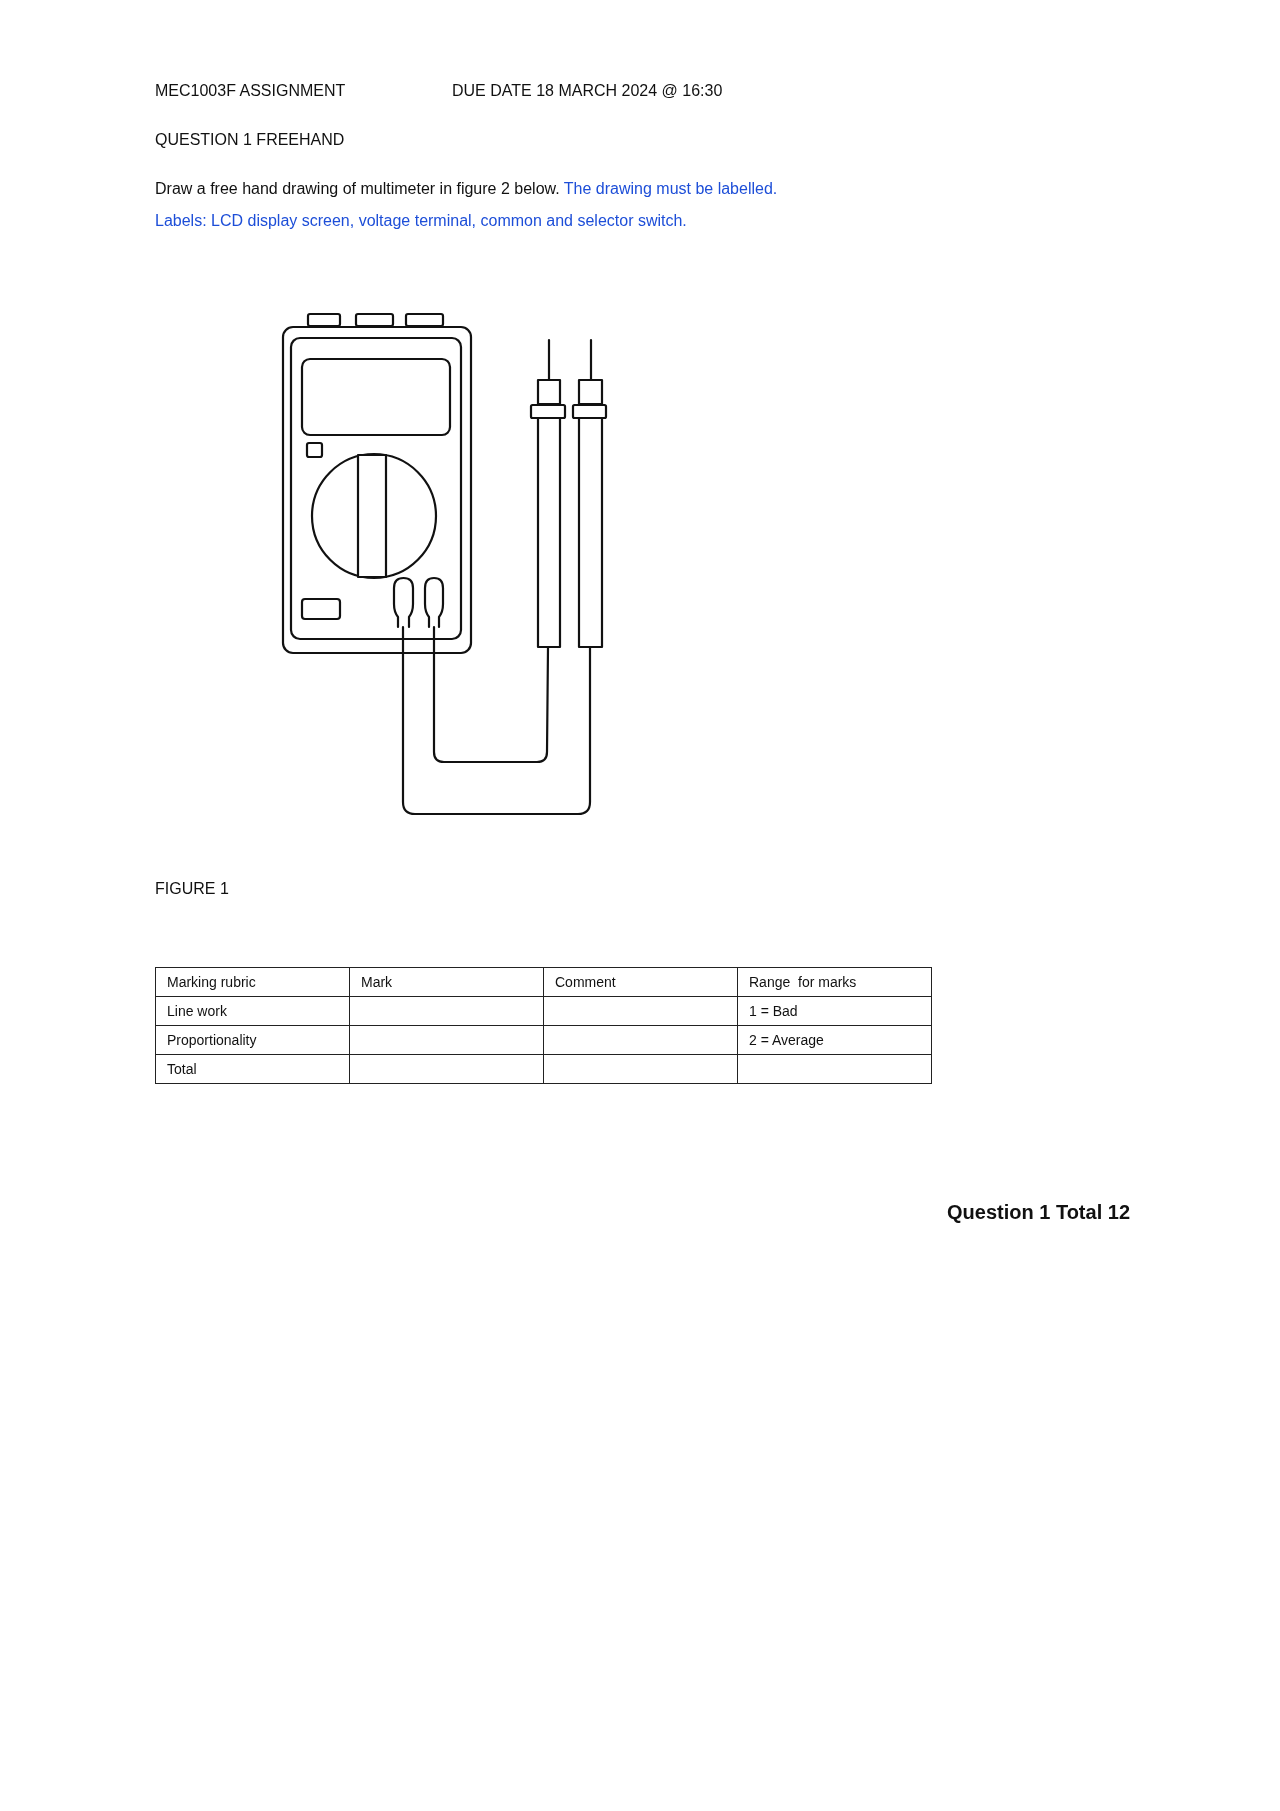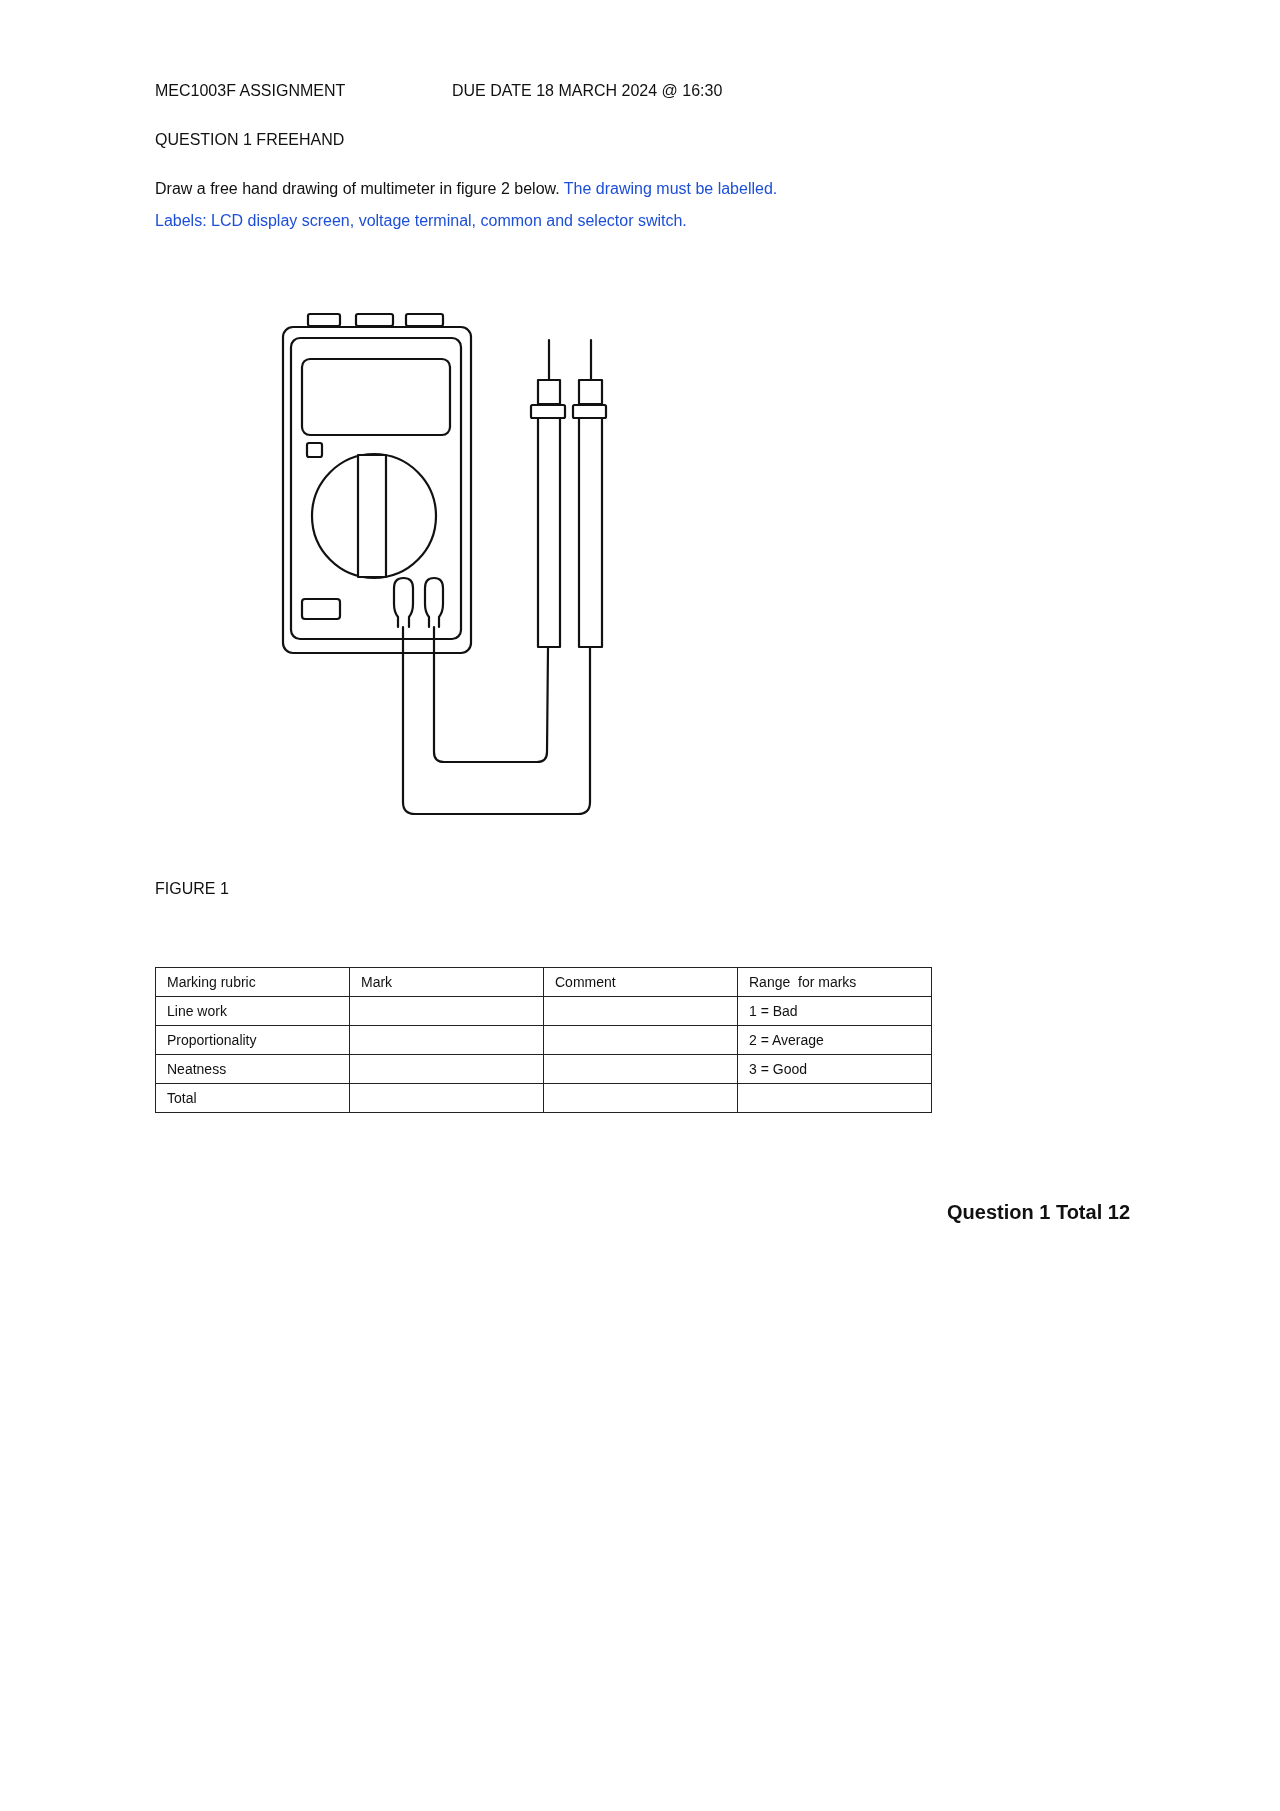--- a/index.html
+++ b/index.html
@@ -78,26 +78,20 @@
     <td></td>
     <td>1 = Bad</td>
   </tr>
   <tr>
     <td>Proportionality</td>
     <td></td>
     <td></td>
     <td>2 = Average</td>
   </tr>
   <tr>
-    <td>Neatness</td>
-    <td></td>
-    <td></td>
-    <td>3 = Good</td>
-  </tr>
-  <tr>
     <td>Total</td>
     <td></td>
     <td></td>
     <td></td>
   </tr>
 </tbody>
   </table>
 
 <div class="total">Question 1 Total 12</div>
 

